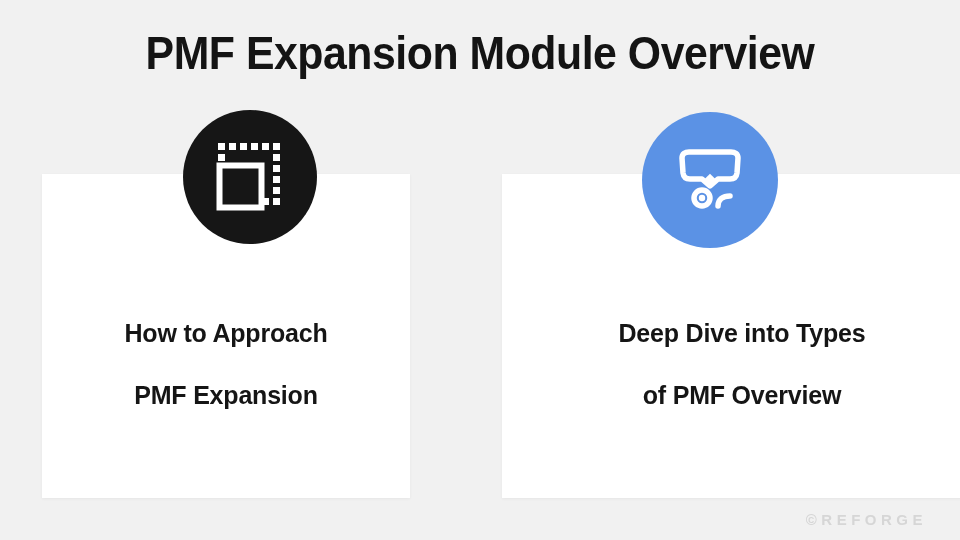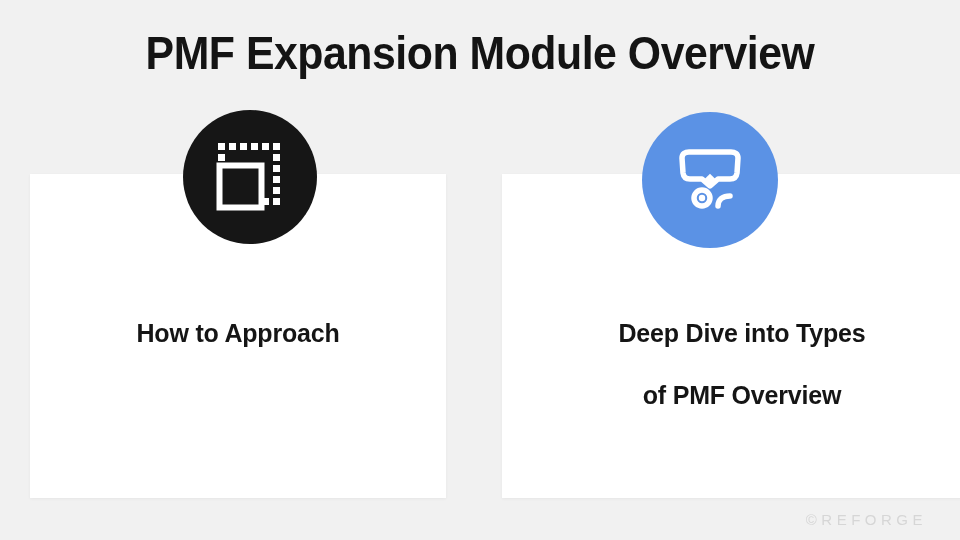--- a/index.html
+++ b/index.html
@@ -41,21 +41,21 @@
   }
 
   
   .card {
     position: absolute;
     top: 174px;
     height: 324px;
     background: #ffffff;
     box-shadow: 0 1px 3px rgba(0,0,0,0.05);
   }
-  .card-left  { left: 30px;  width: 416px; }
+  .card-left  { left: 42px;  width: 368px; }
   .card-right { left: 502px; width: 480px; }
 
   .card-text {
     position: absolute;
     left: 0;
     right: 0;
     top: 128px;
     text-align: center;
     font-size: 25px;
     font-weight: 700;
@@ -83,36 +83,37 @@
     background: #5b92e5;
   }
   .icon-badge svg { display: block; }
 
   
   .watermark {
     position: absolute;
     right: 33px;
     bottom: 12px;
     font-size: 15px;
-    font-weight: 400;
+    font-weight: 700;
     color: #d6d6d6;
     letter-spacing: 4.5px;
     white-space: nowrap;
   }
 </style>
 </head>
 <body>
 
 <div class="slide">
 
   <div class="slide-title">PMF Expansion Module Overview</div>
 
   <div class="card card-left">
     <div class="card-text">
       <span class="line">How to Approach</span>
+      <span class="line">PMF Expansion</span>
     </div>
   </div>
 
   <div class="icon-badge dark">
     <span>
       <svg width="68" height="68" viewBox="0 0 68 68" aria-hidden="true">
         <g fill="#ffffff">
 
           <rect x="2" y="0" width="7" height="7"></rect>
           <rect x="13" y="0" width="7" height="7"></rect>

